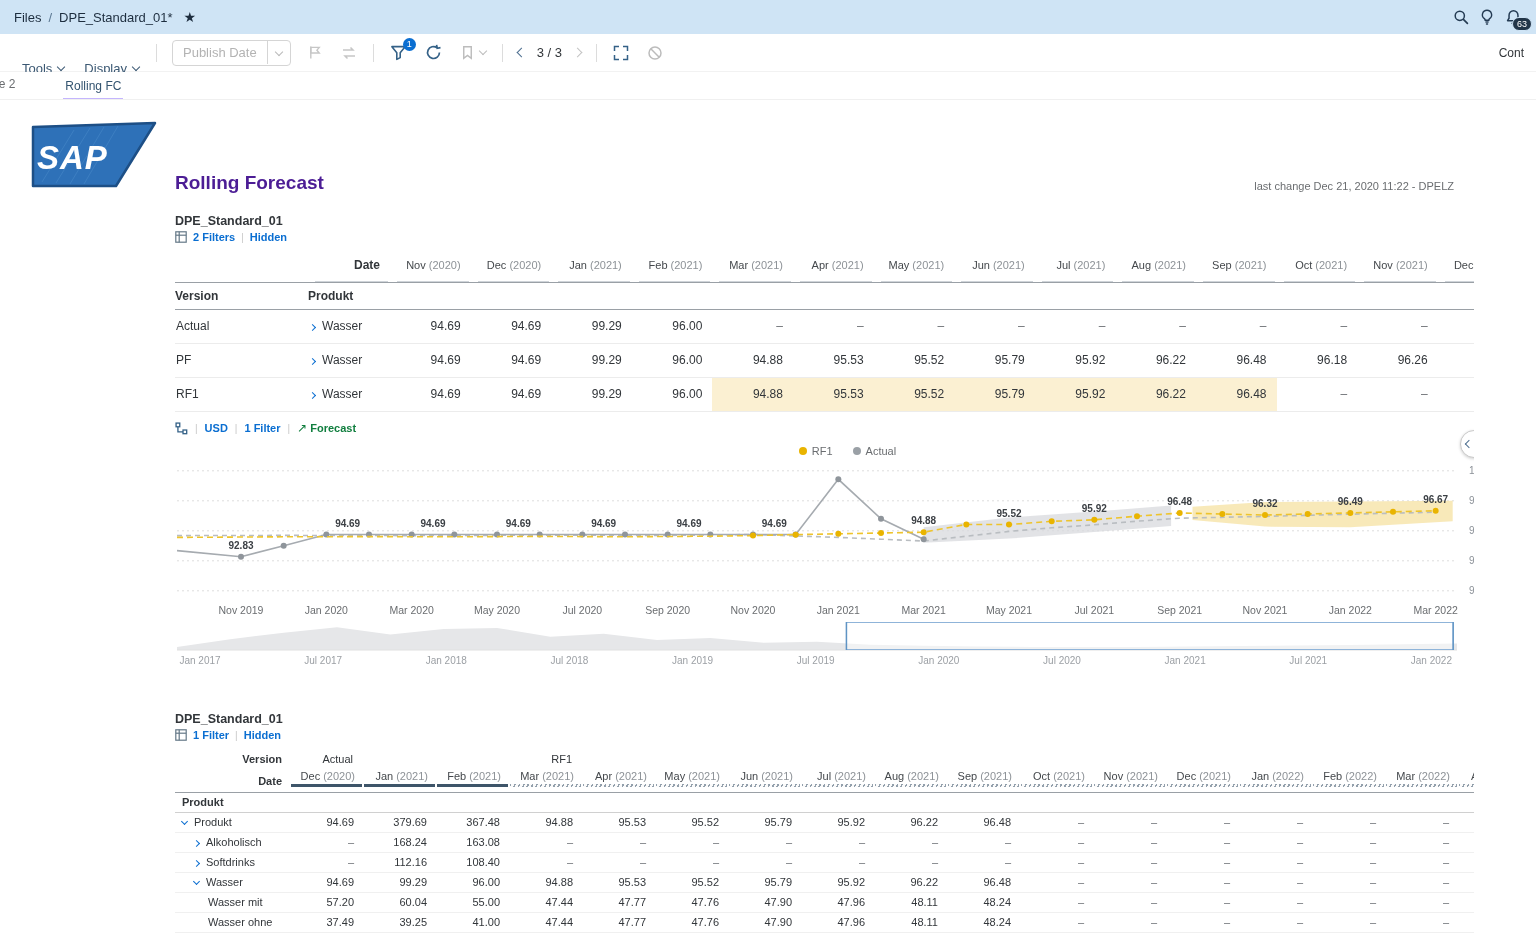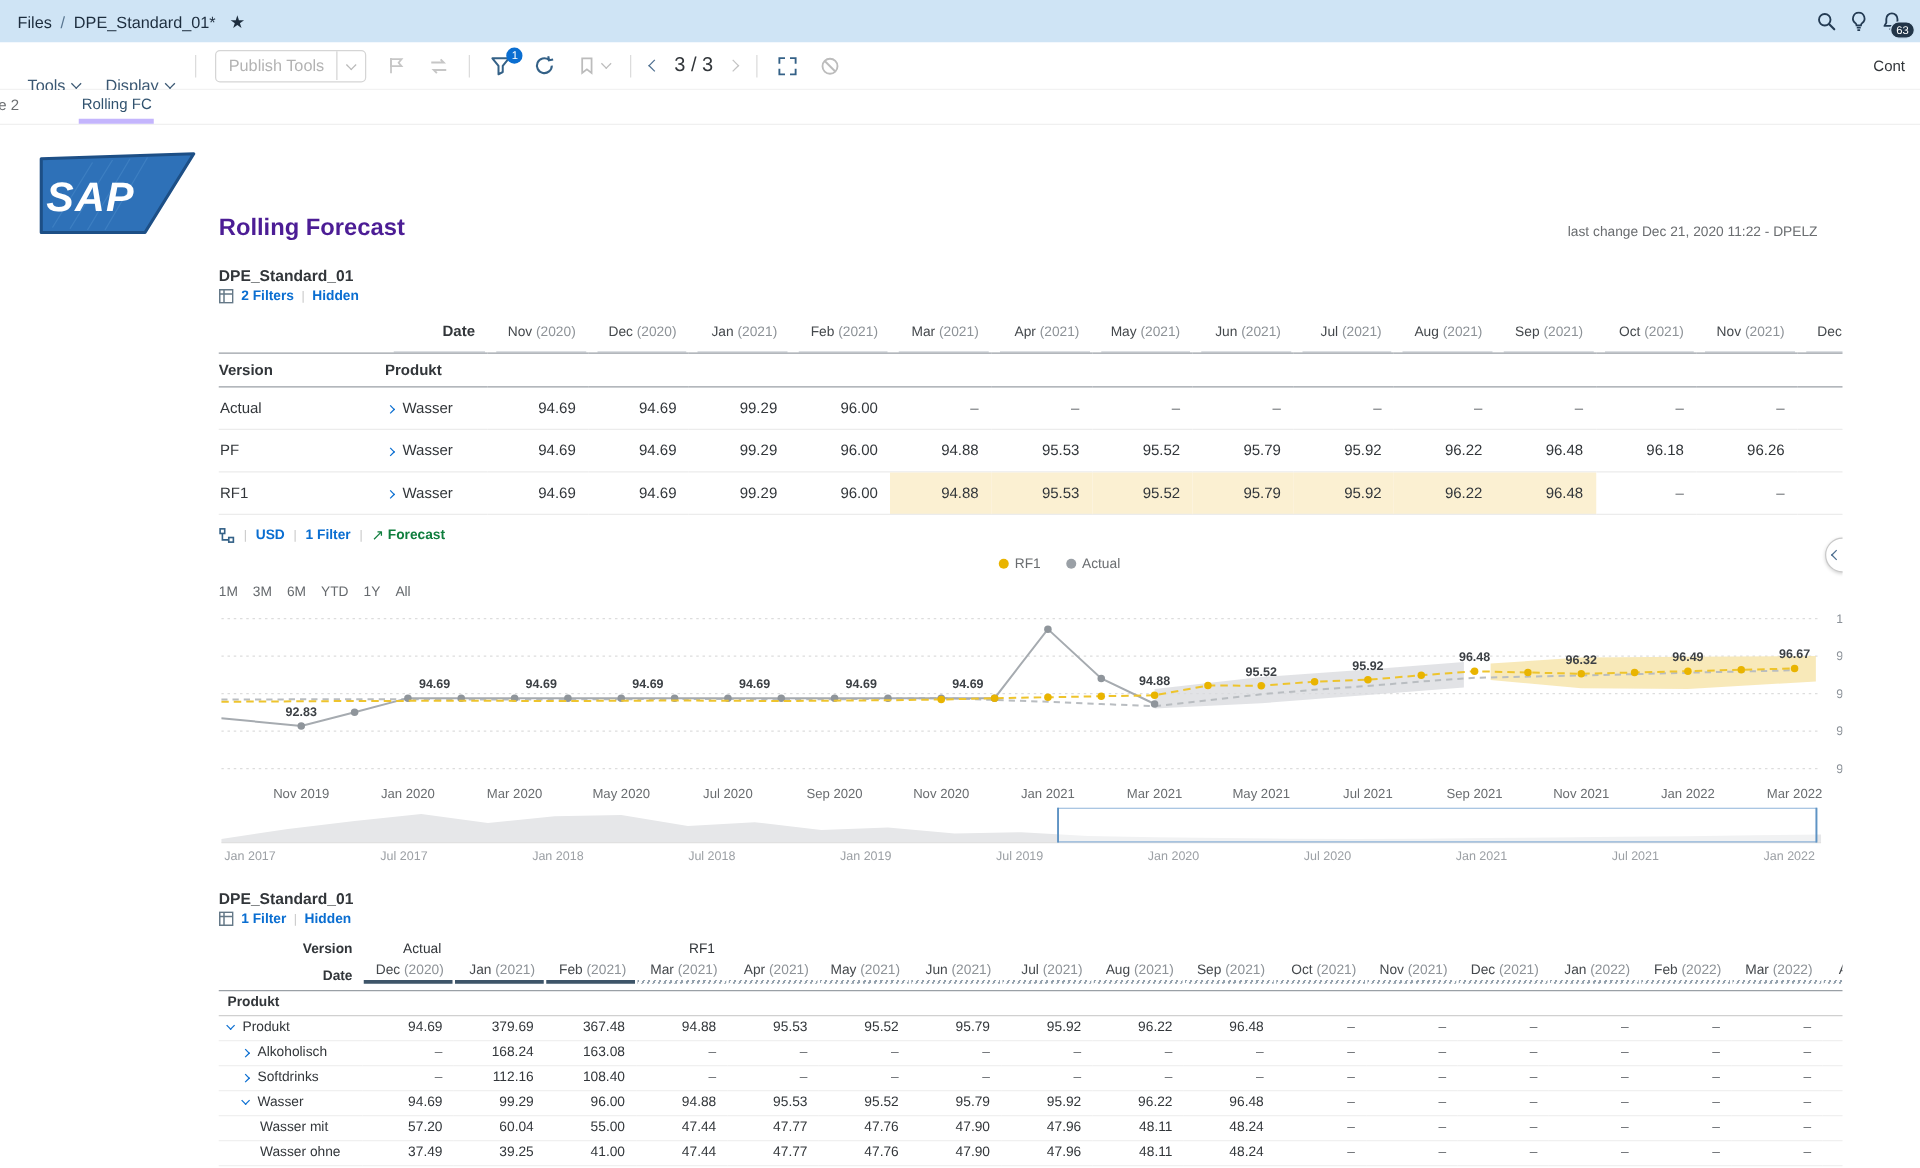--- a/index.html
+++ b/index.html
@@ -35,29 +35,29 @@
   .btn-split { display:flex; align-items:center; height:26px; border:1px solid #d5d5d5; border-radius:4px;
     color:#b3b3b3; margin:0 8px; cursor:default; }
   .btn-split .pd { padding:0 10px; }
   .btn-split .pd-arrow { border-left:1px solid #d5d5d5; padding:2px 8px 6px; color:#b9b9b9; }
   .tb-icon { display:flex; align-items:center; padding:0 9px; cursor:pointer; position:relative; }
   .tb-icon.dis { cursor:default; }
   .fbadge { position:absolute; top:-6px; right:0; background:#0a6ed1; color:#fff; font-size:9px;
     line-height:13px; min-width:13px; text-align:center; border-radius:8px; padding:0 3px; }
   .pg-chev { display:flex; padding:0 8px; color:#4d6e8f; cursor:pointer; }
   .pg-chev.dis { color:#c3c3c3; }
-  .pg-text { font-size:16px; color:#32363a; padding:0 4px; }
+  .pg-text { font-size:13px; color:#32363a; padding:0 4px; }
   .tb-right { margin-left:auto; font-size:12px; color:#32363a; cursor:pointer; }
 
   
   .tabbar { position:absolute; top:72px; left:0; right:0; height:28px; background:#fff;
     display:flex; align-items:flex-end; border-bottom:1px solid #f0f0f0; }
   .tab { font-size:12px; color:#6a6d70; padding:0 2px 8px; cursor:pointer; white-space:nowrap; }
   .tab.cut { margin-left:-10px; }
-  .tab.active { margin-left:46px; color:#32536f; border-bottom:4px solid #c4b5fd; padding-bottom:5px; }
+  .tab.active { margin-left:46px; color:#32536f; border-bottom:1px solid #c4b5fd; padding-bottom:5px; }
 
   
   .canvas { position:absolute; top:100px; left:0; width:1474px; height:834px; background:#fff; overflow:hidden; }
   .sap-logo { position:absolute; left:30px; top:20px; }
   .page-title { position:absolute; left:175px; top:72px; font-size:19px; font-weight:700; color:#4c1d95; }
   .last-change { position:absolute; right:20px; top:80px; font-size:11px; color:#6a6d70; }
 
   .tbl-title { font-size:12.5px; font-weight:700; color:#32363a; }
   .filter-row { display:flex; align-items:center; gap:6px; margin-top:2px; height:14px; }
   .link-blue { color:#0a6ed1; font-weight:700; font-size:11px; cursor:pointer; }
@@ -163,21 +163,21 @@
     <div class="tb-item">
       <span>Tools</span>
       <span class="chev c-down"></span>
     </div>
     <div class="tb-item">
       <span>Display</span>
       <span class="chev c-down"></span>
     </div>
     <div class="tb-sep"></div>
     <div class="btn-split">
-      <span class="pd">Publish Tools</span>
+      <span class="pd">Publish Date</span>
       <span class="pd-arrow"><span class="chev c-down"></span></span>
     </div>
     <span class="tb-icon dis">
       <svg width="15" height="15" viewBox="0 0 16 16" stroke="#c6c6c6" fill="none" stroke-width="1.5">
           <line x1="3" y1="1.5" x2="3" y2="14.5"></line>
           <path d="M3 2.5h9l-2.5 3L12 8.5H3z"></path>
         </svg>
     </span>
     <span class="tb-icon dis">
       <svg width="16" height="16" viewBox="0 0 16 16" stroke="#c6c6c6" fill="none" stroke-width="1.5">
@@ -398,28 +398,20 @@
     <section class="chart-block">
       <div class="legend">
           <span class="lg-item">
             <span class="lg-dot" style="background: rgb(233, 180, 0);"></span>
             <span>RF1</span>
           </span>
           <span class="lg-item">
             <span class="lg-dot" style="background: rgb(154, 160, 166);"></span>
             <span>Actual</span>
           </span>
-        </div>
-      <div class="ranges">
-          <span class="rng">1M</span>
-          <span class="rng">3M</span>
-          <span class="rng">6M</span>
-          <span class="rng">YTD</span>
-          <span class="rng">1Y</span>
-          <span class="rng">All</span>
         </div>
       <svg class="main-chart" width="1330" height="158">
           <line x1="0" y1="10.800000000000068" x2="1280" y2="10.800000000000068" stroke="#dddddd" stroke-dasharray="2 3"></line>
           <text x="1292" y="14.300000000000068" fill="#8b9198" font-size="10">100</text>
           <line x1="0" y1="40.80000000000007" x2="1280" y2="40.80000000000007" stroke="#dddddd" stroke-dasharray="2 3"></line>
           <text x="1292" y="44.30000000000007" fill="#8b9198" font-size="10">97.5</text>
           <line x1="0" y1="70.80000000000007" x2="1280" y2="70.80000000000007" stroke="#dddddd" stroke-dasharray="2 3"></line>
           <text x="1292" y="74.30000000000007" fill="#8b9198" font-size="10">95</text>
           <line x1="0" y1="100.80000000000007" x2="1280" y2="100.80000000000007" stroke="#dddddd" stroke-dasharray="2 3"></line>
           <text x="1292" y="104.30000000000007" fill="#8b9198" font-size="10">92.5</text>

